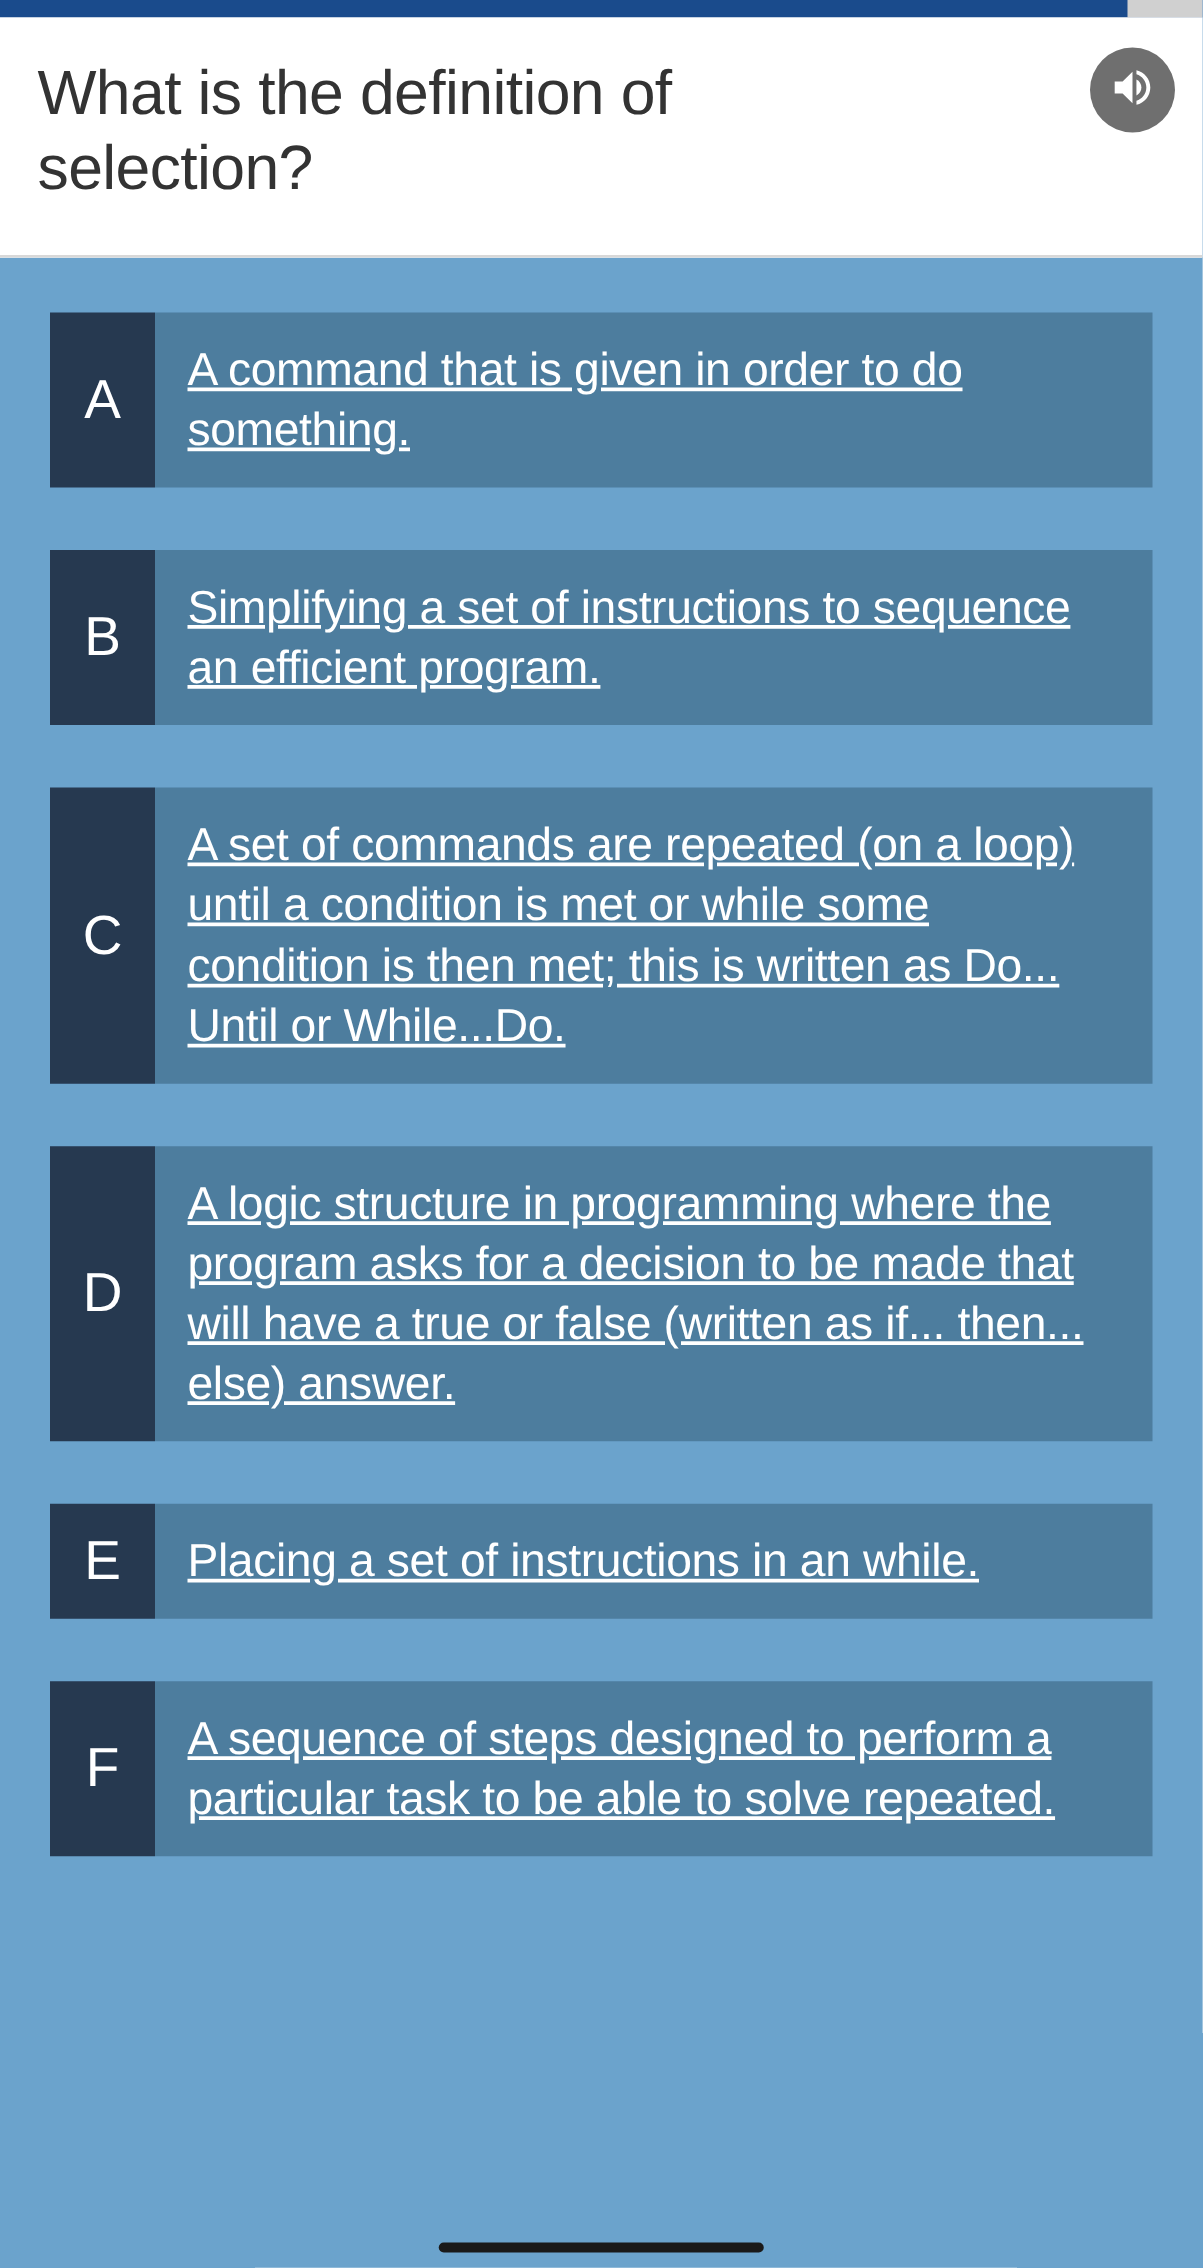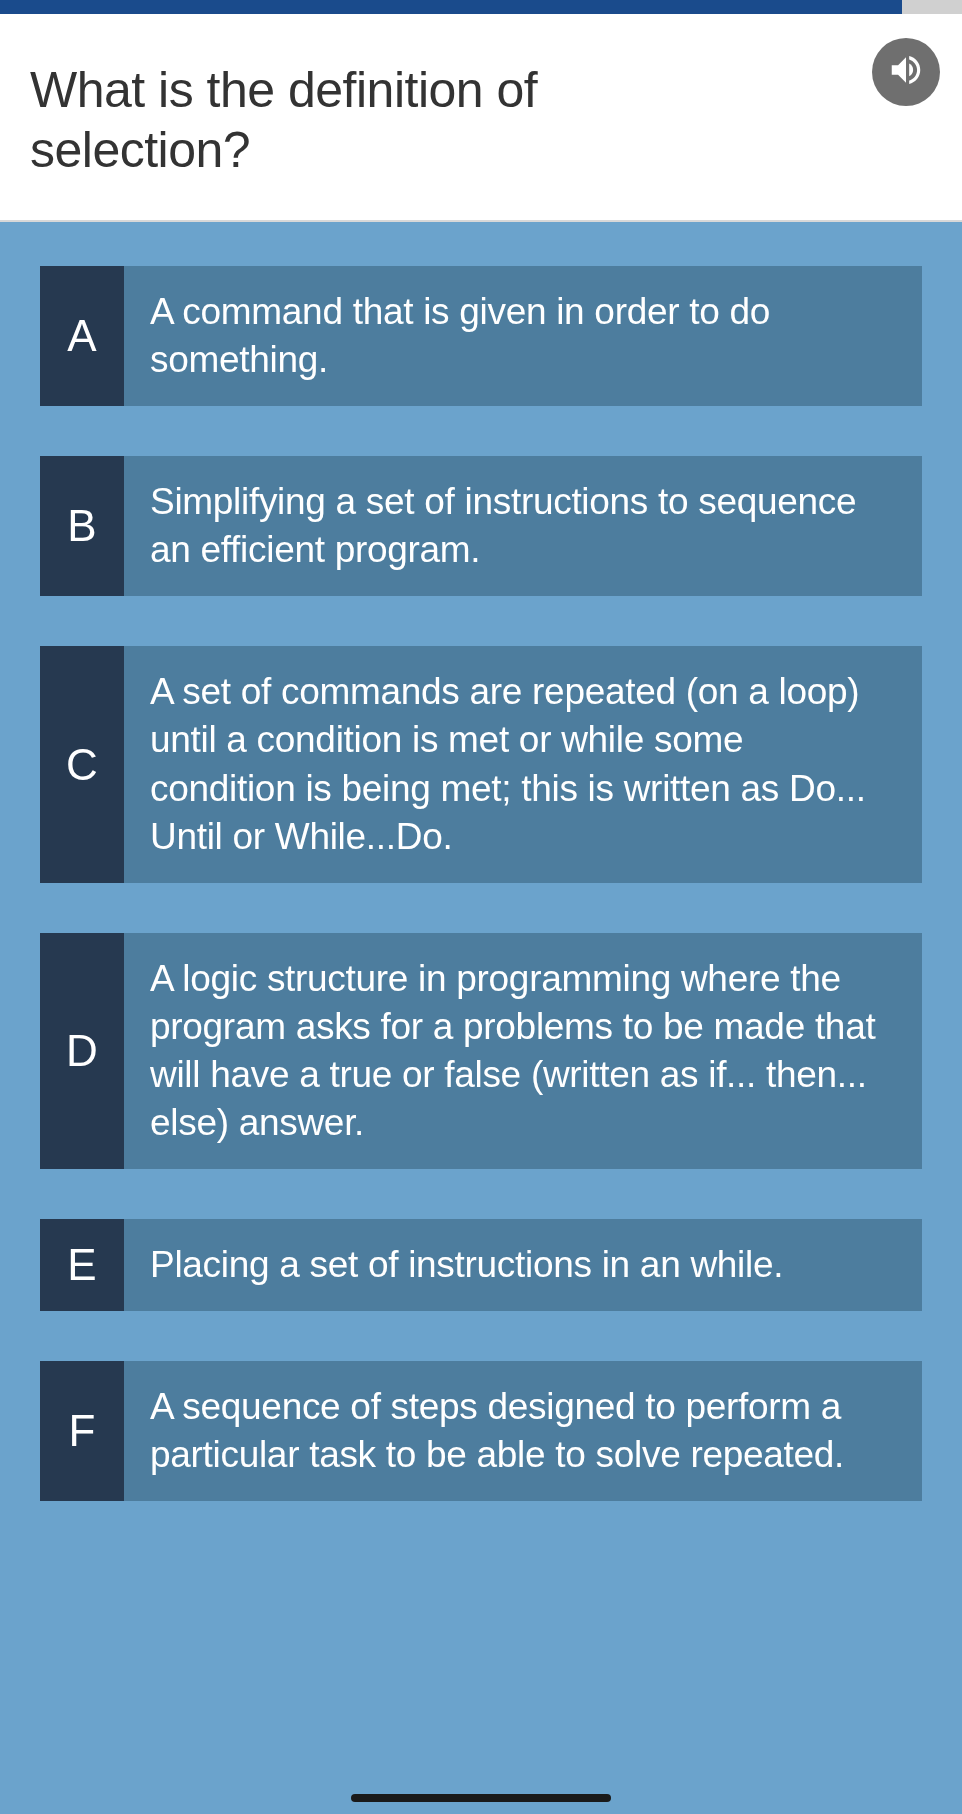--- a/index.html
+++ b/index.html
@@ -27,21 +27,21 @@
       position: absolute;
       right: 0;
       top: 0;
       width: 60px;
       height: 14px;
       background: #d0d0d0;
     }
     
     .question-header {
       background: #ffffff;
-      padding: 46px 30px 40px 30px;
+      padding: 30px 30px 40px 30px;
       position: relative;
       border-bottom: 2px solid #d8d8d8;
     }
     
     .question-text {
       font-size: 50px;
       font-weight: 300;
       color: #333333;
       line-height: 1.2;
       max-width: 680px;
@@ -97,20 +97,21 @@
     
     .answer-text {
       flex: 1;
       background: #4d7d9e;
       color: #ffffff;
       padding: 22px 26px;
       font-size: 37px;
       font-weight: 300;
       line-height: 1.3;
       letter-spacing: -0.3px;
+      text-decoration: underline;
     }
     
     .home-indicator {
       position: absolute;
       bottom: 12px;
       left: 50%;
       transform: translateX(-50%);
       width: 260px;
       height: 8px;
       background: #1a1a1a;
@@ -143,26 +144,26 @@
     <div class="answer-text">A command that is given in order to do something.</div>
   </div>
 
   <div class="answer-option">
     <div class="answer-letter">B</div>
     <div class="answer-text">Simplifying a set of instructions to sequence an efficient program.</div>
   </div>
 
   <div class="answer-option">
     <div class="answer-letter">C</div>
-    <div class="answer-text">A set of commands are repeated (on a loop) until a condition is met or while some condition is being met; this is written as Do... Until or While...Do.</div>
+    <div class="answer-text">A set of commands are repeated (on a loop) until a condition is met or while some condition is then met; this is written as Do... Until or While...Do.</div>
   </div>
 
   <div class="answer-option">
     <div class="answer-letter">D</div>
-    <div class="answer-text">A logic structure in programming where the program asks for a problems to be made that will have a true or false (written as if... then... else) answer.</div>
+    <div class="answer-text">A logic structure in programming where the program asks for a decision to be made that will have a true or false (written as if... then... else) answer.</div>
   </div>
 
   <div class="answer-option">
     <div class="answer-letter">E</div>
     <div class="answer-text">Placing a set of instructions in an while.</div>
   </div>
 
   <div class="answer-option">
     <div class="answer-letter">F</div>
     <div class="answer-text">A sequence of steps designed to perform a particular task to be able to solve repeated.</div>

